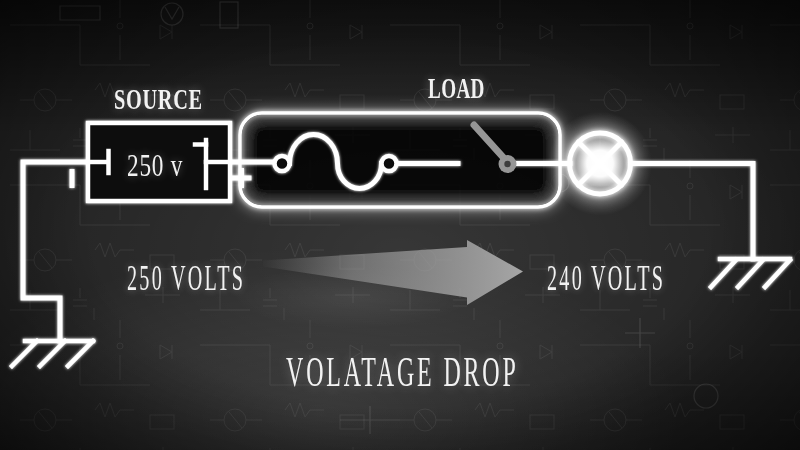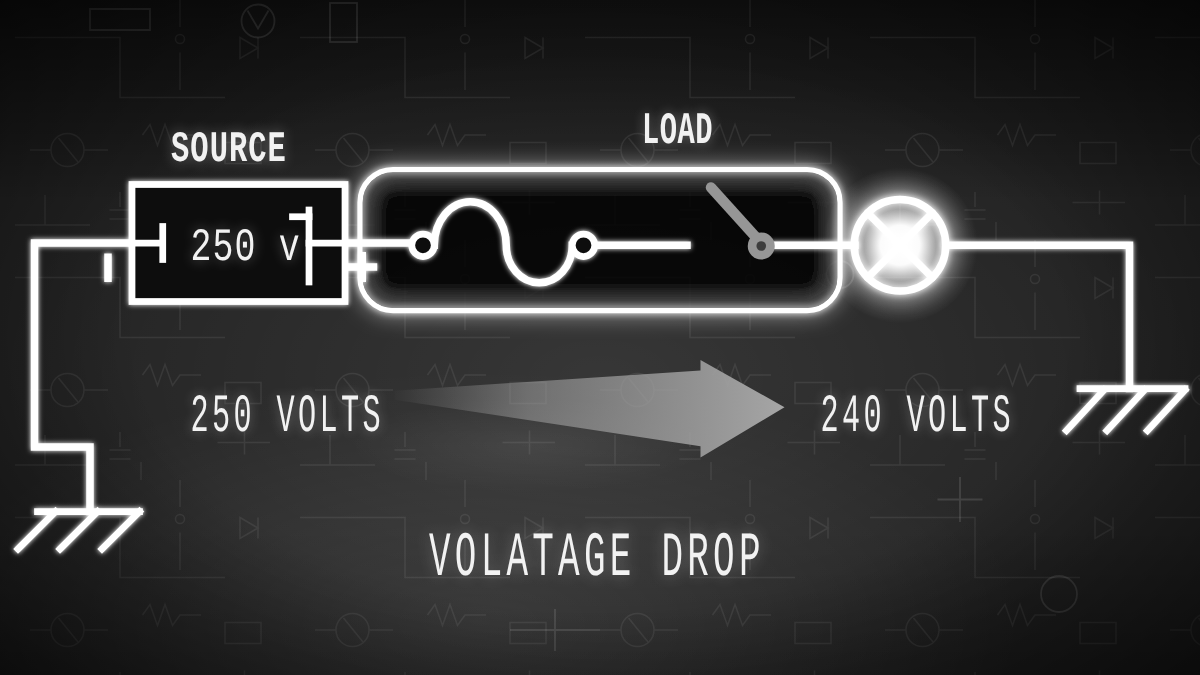--- a/index.html
+++ b/index.html
@@ -4,21 +4,21 @@
 <style>
   html,body{margin:0;padding:0;background:#000;}
   .stage{
     position:relative;width:800px;height:450px;overflow:hidden;
     background-color:var(--color-background,#232323);
     background-image:
       radial-gradient(ellipse 170px 45px at 44% 66%, rgba(255,255,255,0.07), transparent 70%),
       radial-gradient(ellipse 560px 300px at 50% 56%, rgba(255,255,255,0.09), transparent 72%),
       radial-gradient(ellipse 520px 240px at 40% 92%, rgba(255,255,255,0.10), transparent 70%),
       linear-gradient(180deg, rgba(0,0,0,0.55) 0%, rgba(0,0,0,0) 30%, rgba(0,0,0,0) 78%, rgba(0,0,0,0.22) 100%);
-    font-family:Liberation Mono, monospace;
+    font-family:Liberation Serif, serif;
     text-align:right;
   }
   .bg-texture{position:absolute;left:0;top:0;}
   .vignette{position:absolute;inset:0;pointer-events:none;
     background:radial-gradient(ellipse 560px 330px at 50% 50%, transparent 55%, rgba(0,0,0,0.62) 100%);}
   .circuit{position:absolute;left:0;top:0;}
 
   .w{stroke:var(--color-wire,#fff);fill:none;stroke-width:5;stroke-linecap:square;}
   .g4{stroke:var(--color-wire,#fff);fill:none;stroke-width:4.5;stroke-linecap:square;}
   .term{fill:var(--color-terminal_fill,#101010);stroke:var(--color-wire,#fff);stroke-width:4.5;}

